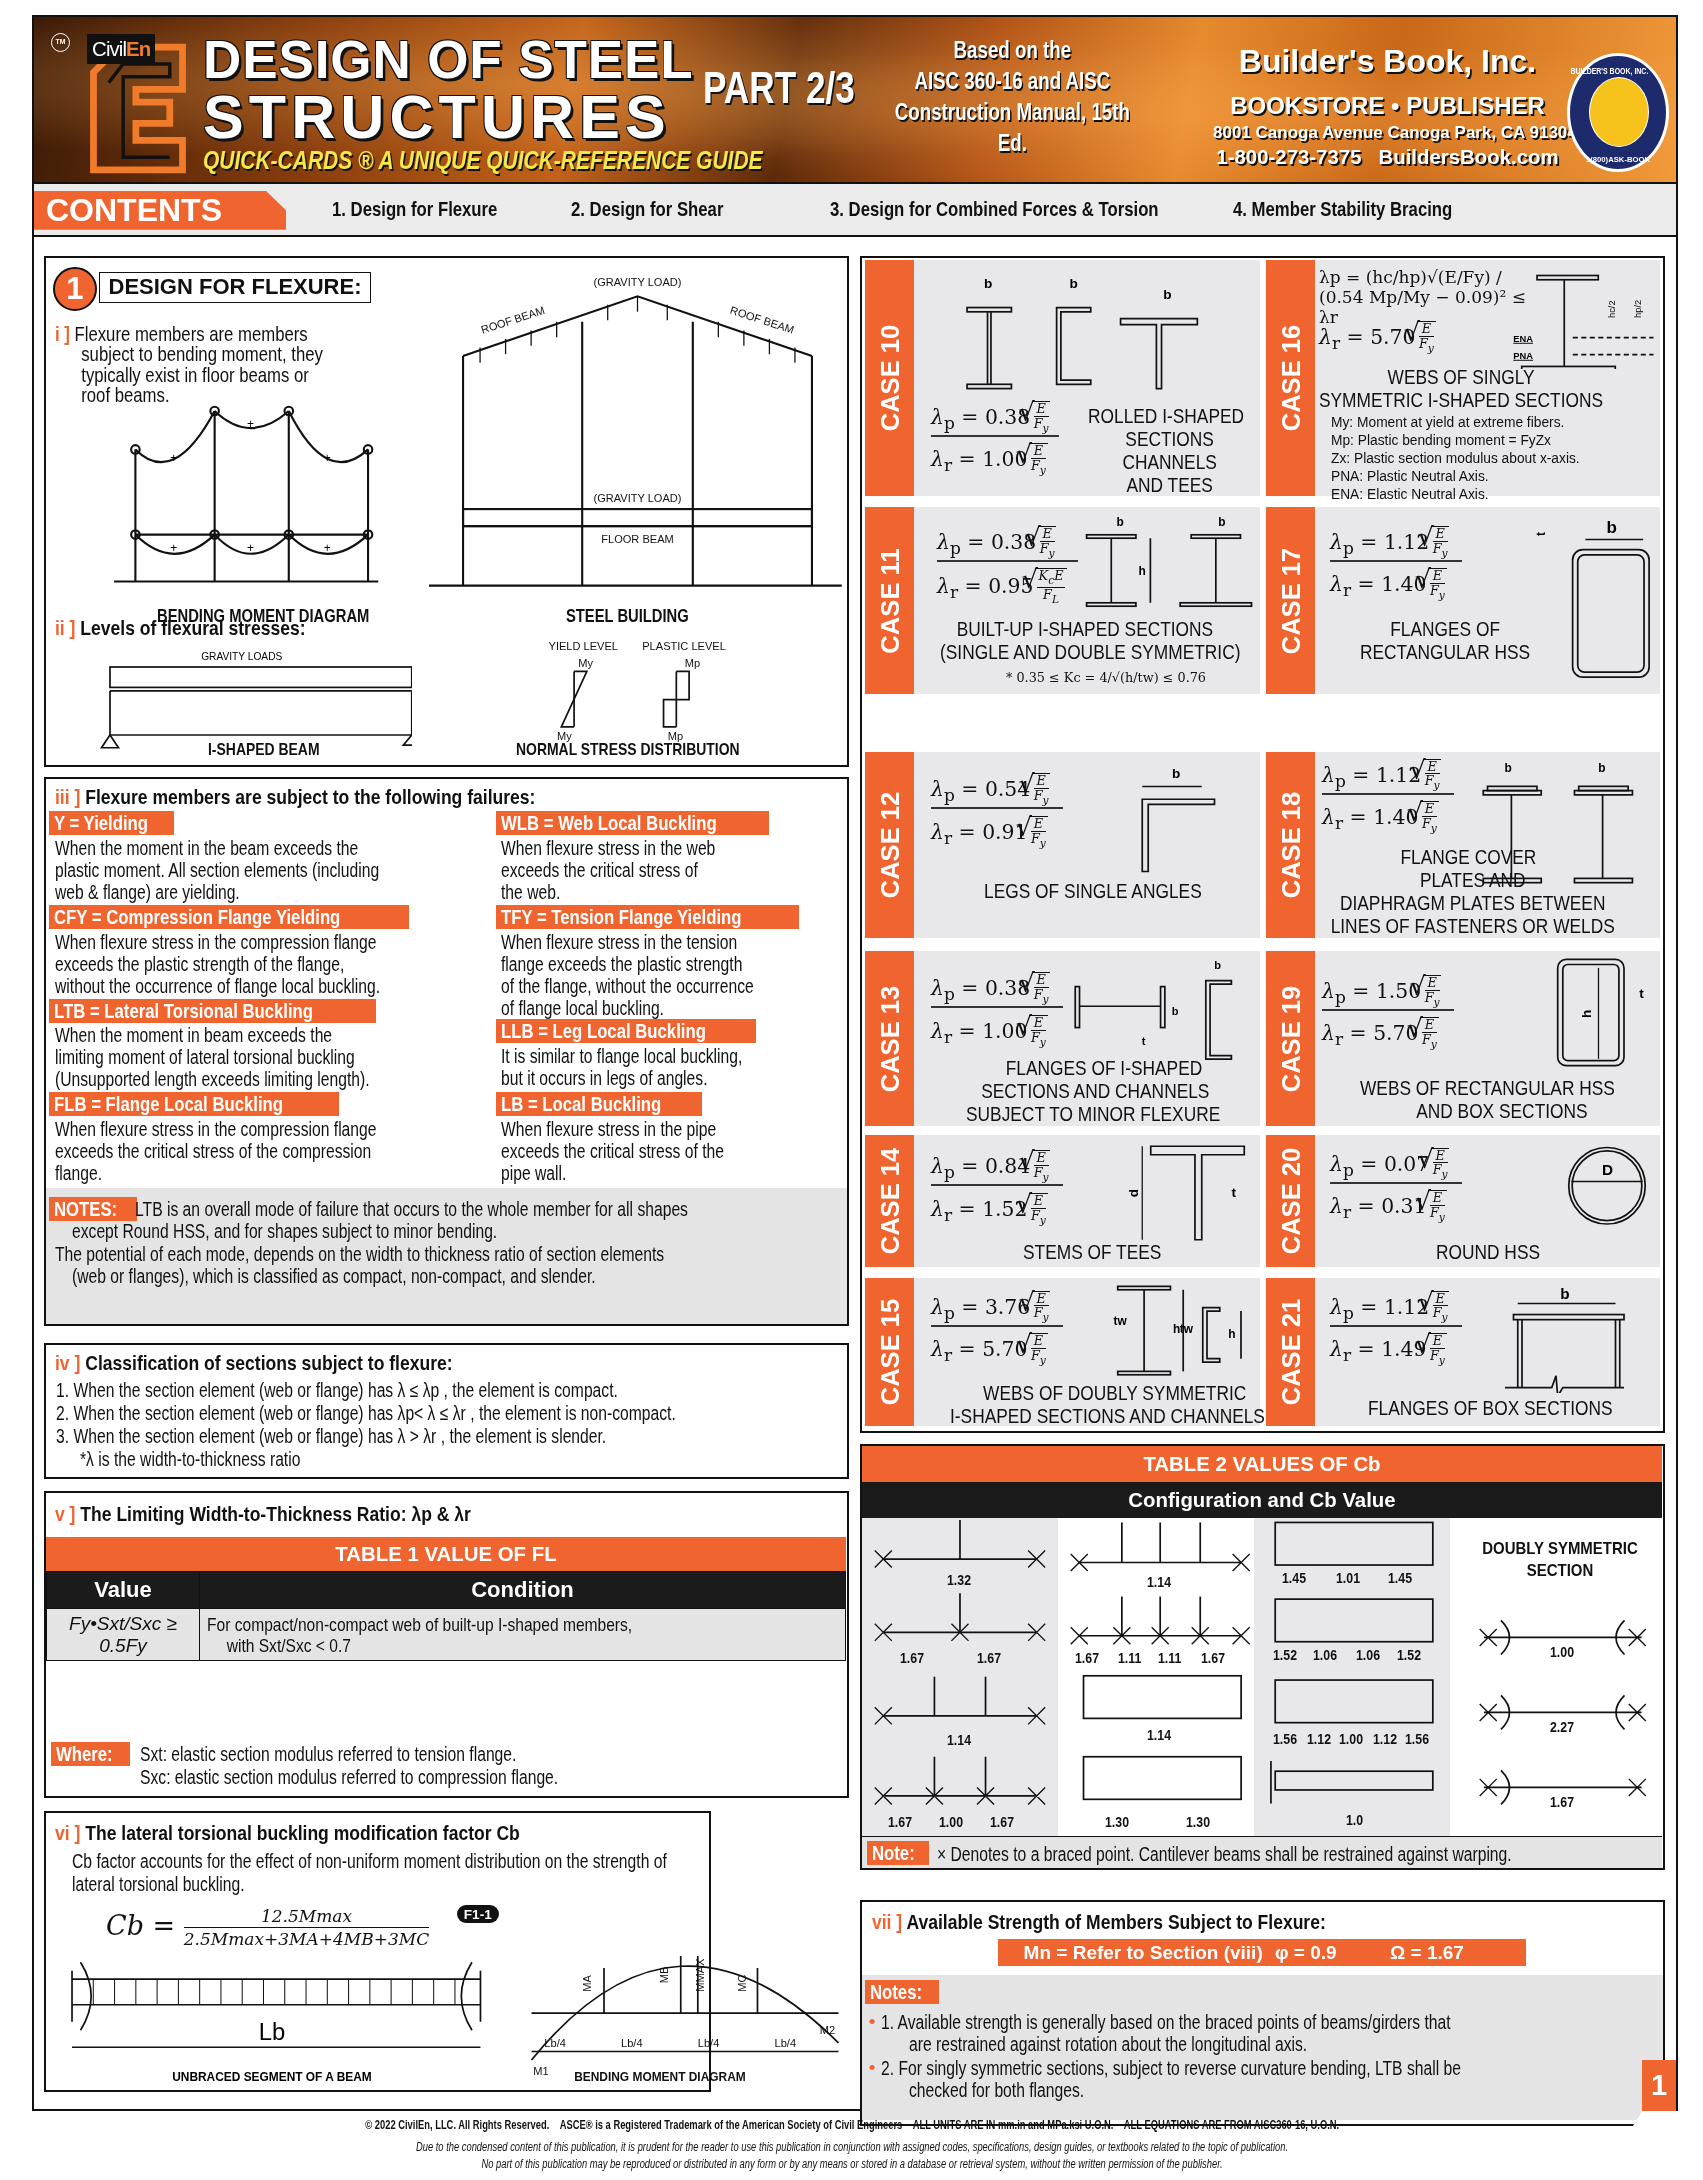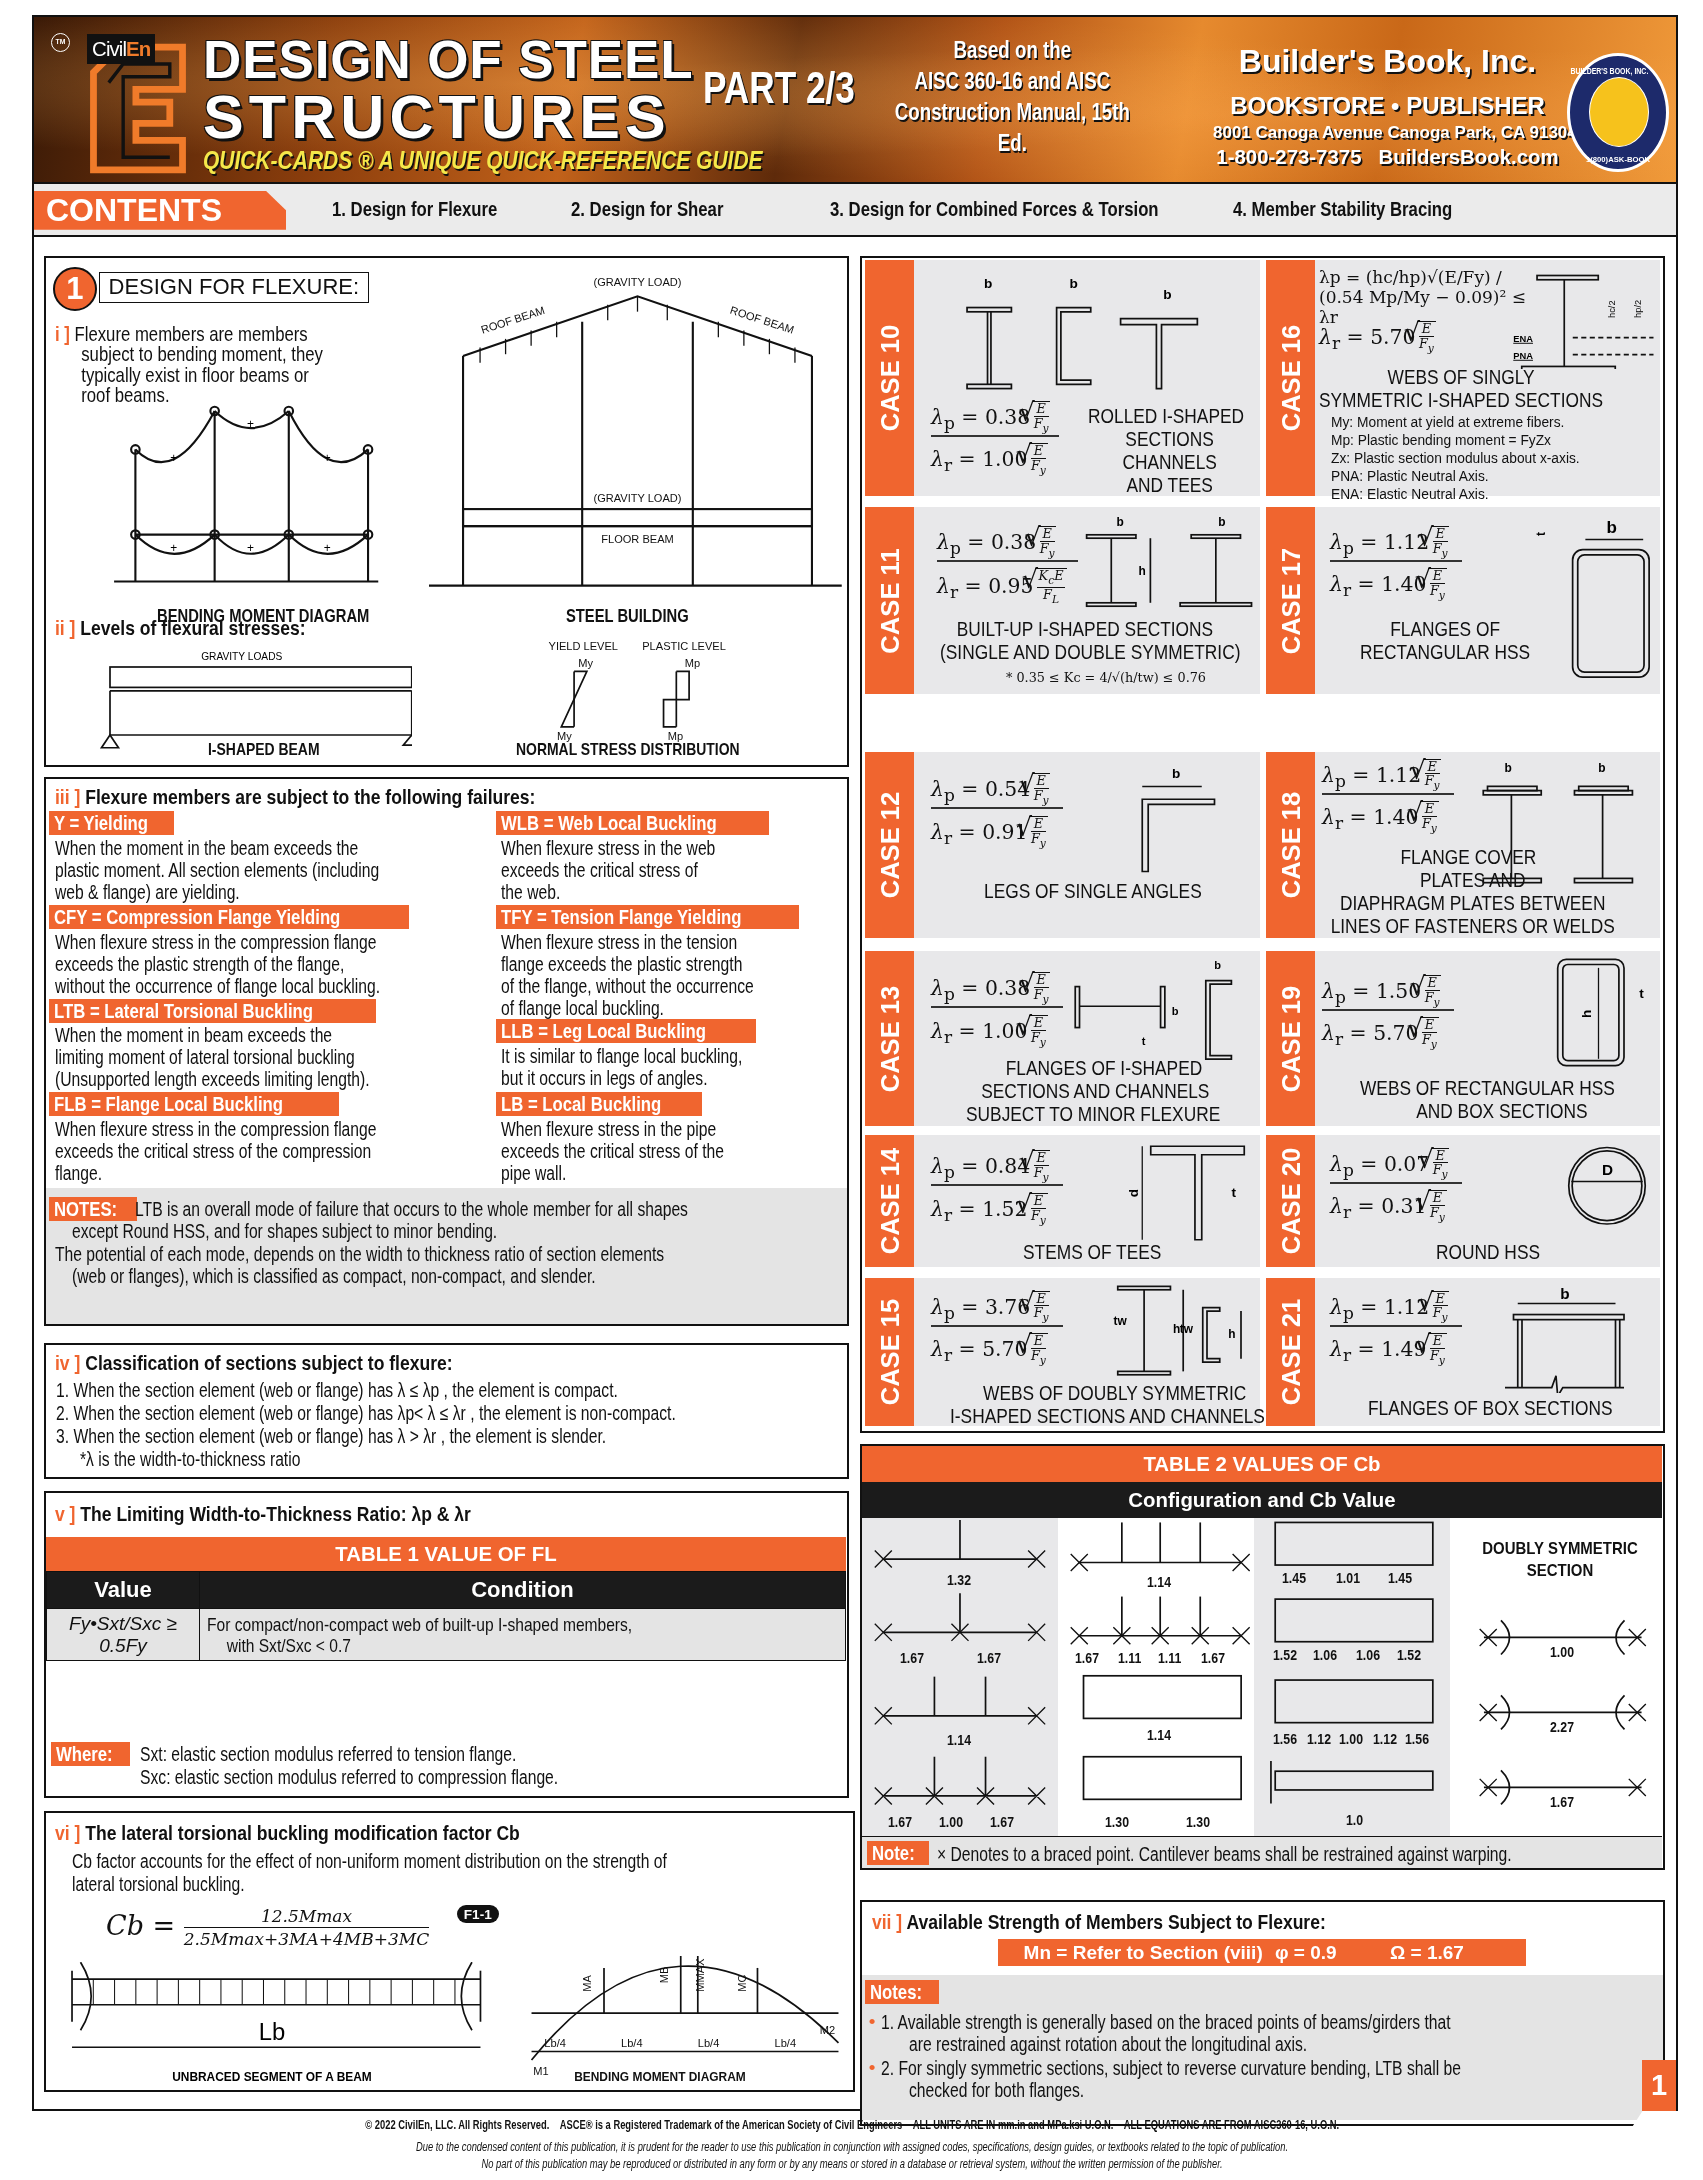--- a/index.html
+++ b/index.html
@@ -30,21 +30,21 @@
 .contents-tag{position:absolute;left:0;top:6.8px;height:39px;width:252px;background:#f0652f;color:#fff;font-size:32px;font-weight:900;padding-left:12px;line-height:39px;clip-path:polygon(0 0,92% 0,100% 50%,100% 100%,0 100%)}
 .contents-item{position:absolute;top:13.6px;font-size:20.4px;font-weight:bold;color:#111;white-space:nowrap;transform:scaleX(.82);transform-origin:left}
 
 #frame{position:absolute;left:32px;top:237px;width:1646px;height:1874px;border:2.6px solid #111;border-top:0}
 .box{position:absolute;border:2.6px solid #111;background:#fff}
 .roman{color:#f0652f;font-weight:900}
 .h-sec{font-size:19px;font-weight:bold;white-space:nowrap;transform:scaleX(.86);transform-origin:left}
 .txt{font-size:19px;line-height:21px;transform:scaleX(.82);transform-origin:left;white-space:nowrap}
 
 .num-circle{position:absolute;left:6.8px;top:8.5px;width:44px;height:44px;border-radius:50%;background:#f0652f;border:2.6px solid #111;color:#fff;font-size:31px;font-weight:900;text-align:center;line-height:39px}
-.sec-title{position:absolute;left:53px;top:13.6px;border:1.7px solid #111;padding:1.7px 8.5px;font-size:22px;font-weight:400;white-space:nowrap}
+.sec-title{position:absolute;left:53px;top:13.6px;border:1.7px solid #111;padding:1.7px 8.5px;font-size:22px;font-weight:700;white-space:nowrap}
 svg text{font-family:"Liberation Sans",sans-serif}
 
 .fail-tag{position:absolute;background:#f0652f;color:#fff;font-weight:bold;font-size:20.4px;padding:0 5.1px;height:24px;line-height:24px;white-space:nowrap}
 .fail-tag span{display:inline-block;transform:scaleX(.82);transform-origin:left}
 .fail-txt{position:absolute;font-size:19.6px;line-height:22px;white-space:nowrap;transform:scaleX(.8);transform-origin:left}
 .notes-band{position:absolute;left:0;right:0;background:#e4e4e4}
 
 table{border-collapse:collapse}
 .t1 td,.t1 th{border:1.7px solid #111;font-size:19px}
 .t1 th{background:#1b1b1b;color:#fff;height:37px;font-size:22px}
@@ -303,21 +303,21 @@
             <div class="txt" style="padding-left:24px">with Sxt/Sxc &lt; 0.7</div>
           </td>
         </tr>
   </tbody>
     </table>
   <div class="fail-tag" style="left:5.1px;top:249px"><span>Where:</span></div>
   <div class="fail-txt" style="left:94px;top:250px">Sxt: elastic section modulus referred to tension flange.</div>
   <div class="fail-txt" style="left:94px;top:273px">Sxc: elastic section modulus referred to compression flange.</div>
 </div>
 
-<div class="box" style="left:44px;top:1811px;width:811px;height:281px">
+<div class="box" style="left:44px;top:1811px;width:667px;height:281px">
   <div class="h-sec" style="position:absolute;left:8.5px;top:8.5px;font-size:20.4px"><span class="roman">vi ]</span> <span>The lateral torsional buckling modification factor Cb</span></div>
   <div class="fail-txt" style="left:25.6px;top:37px">Cb factor accounts for the effect of non-uniform moment distribution on the strength of</div>
   <div class="fail-txt" style="left:25.6px;top:60px">lateral torsional buckling.</div>
   <div class="formula" style="left:60px;top:92px;font-size:27px">
     <span class="l">Cb =</span>
     <span style="display:inline-block;vertical-align:middle;text-align:center;font-size:17px;font-style:italic;line-height:22px"><span style="display:block;border-bottom:1.7px solid #111">12.5Mmax</span><span>2.5Mmax+3MA+4MB+3MC</span></span>
   </div>
   <div style="position:absolute;left:411px;top:92px;background:#111;color:#fff;border-radius:12px;padding:1.7px 6.8px;font-size:13.6px;font-weight:bold">F1-1</div>
   <svg style="position:absolute;left:8.5px;top:149px" width="451" height="128" viewBox="0 0 530 150">
     <g stroke="#111" stroke-width="2" fill="none">

